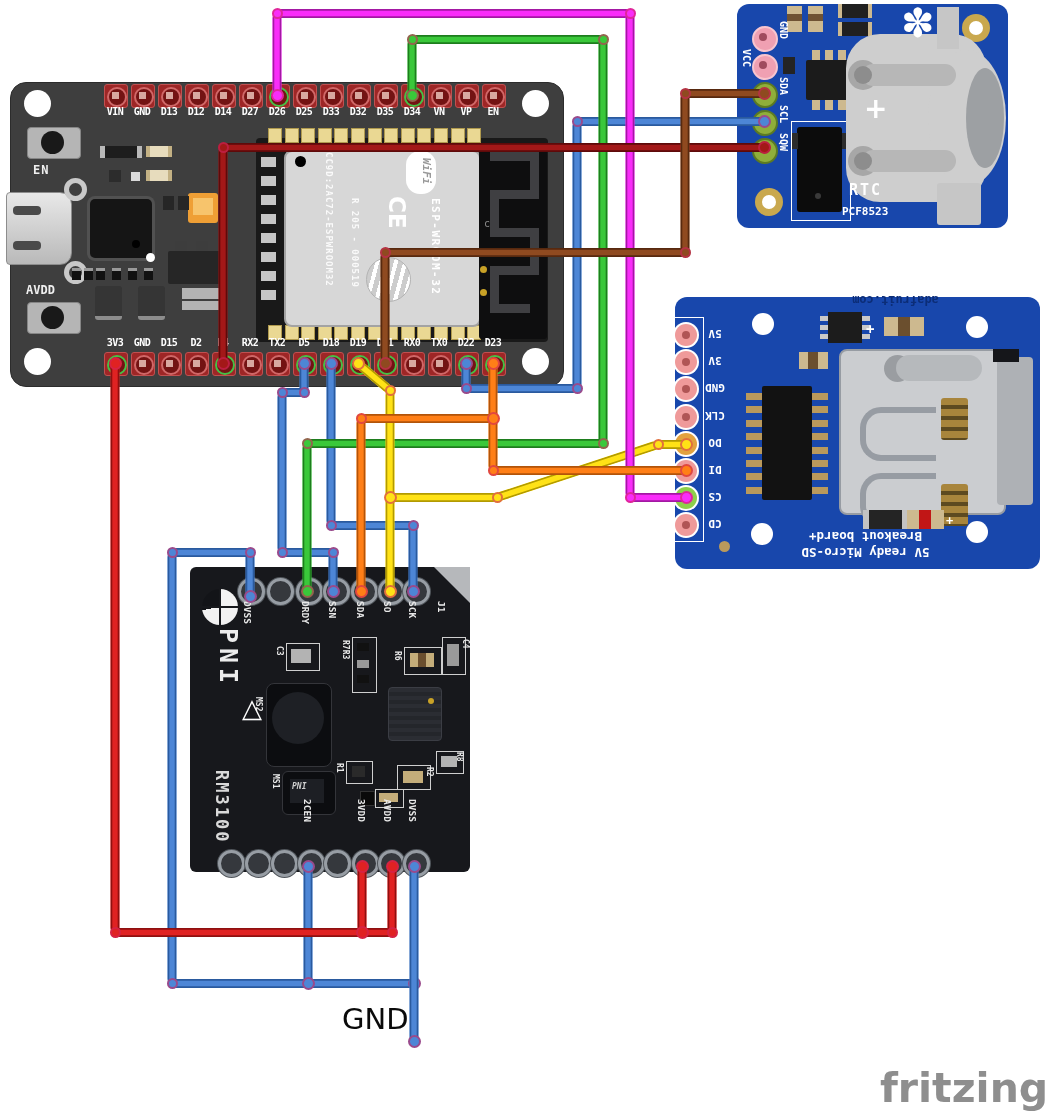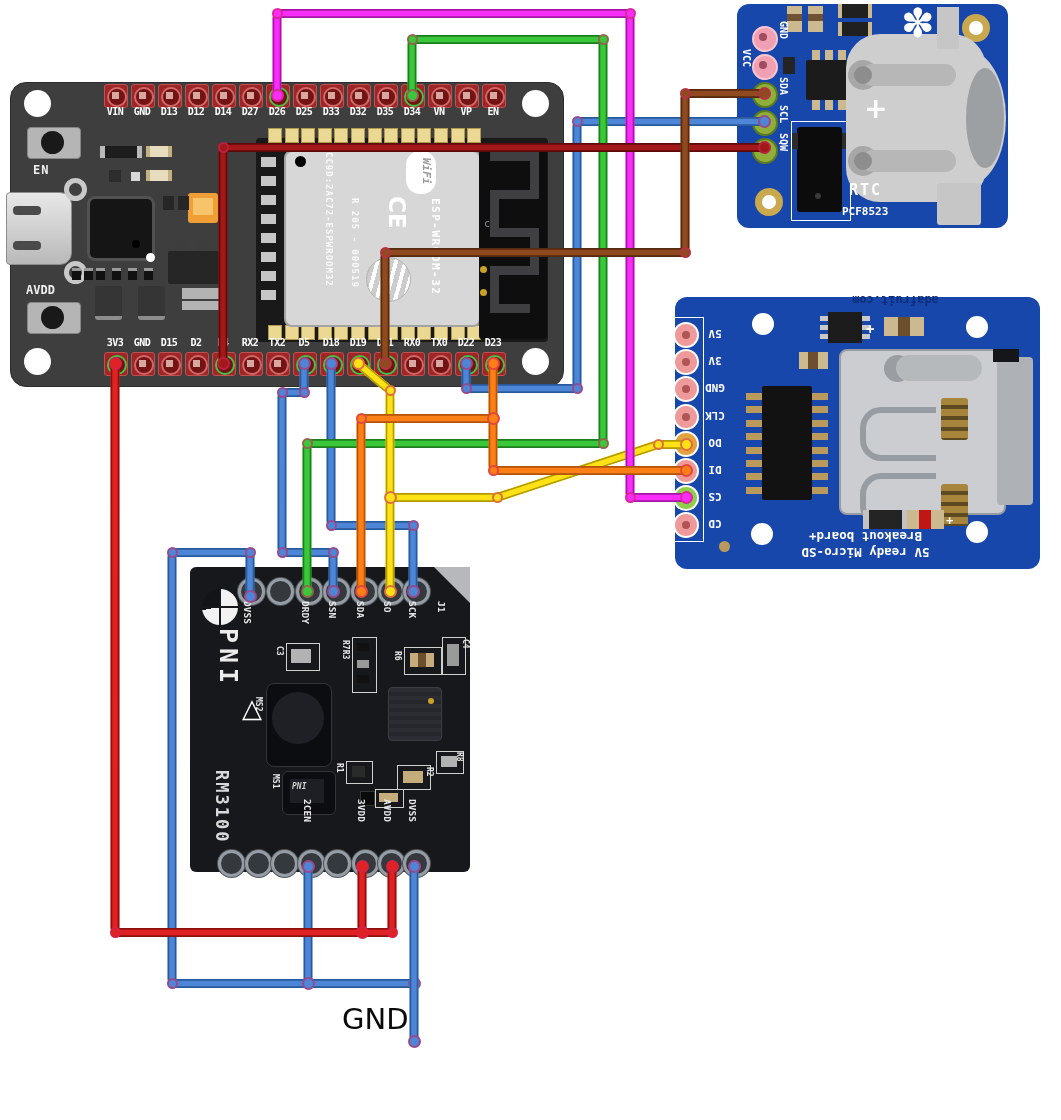--- a/index.html
+++ b/index.html
@@ -572,13 +572,14 @@
       <div data-name="wire-bendpoint" style="position: absolute; left: 108.5px; top: 356.5px; width: 13px; height: 13px; background: rgb(224, 34, 34); border: 2.5px solid rgba(205, 35, 90, 0.6); border-radius: 50%; box-sizing: border-box;"></div>
       <div data-name="wire-bendpoint" style="position: absolute; left: 109.5px; top: 926.5px; width: 11px; height: 11px; background: rgb(224, 34, 34); border: 2.5px solid rgba(205, 35, 90, 0.6); border-radius: 50%; box-sizing: border-box;"></div>
       <div data-name="wire-bendpoint" style="position: absolute; left: 386.5px; top: 926.5px; width: 11px; height: 11px; background: rgb(224, 34, 34); border: 2.5px solid rgba(205, 35, 90, 0.6); border-radius: 50%; box-sizing: border-box;"></div>
       <div data-name="wire-bendpoint" style="position: absolute; left: 385.5px; top: 859.5px; width: 13px; height: 13px; background: rgb(224, 34, 34); border: 2.5px solid rgba(205, 35, 90, 0.6); border-radius: 50%; box-sizing: border-box;"></div>
       <div data-name="wire-red" style="position: absolute; left: 362px; top: 927.5px; width: 66px; height: 9px; background: rgb(224, 34, 34); box-shadow: rgb(143, 16, 16) 0px 0px 0px 1.8px inset; border-radius: 4.5px; transform: rotate(-1.5708rad); transform-origin: 0px 4.5px;"></div>
       <div data-name="wire-bendpoint" style="position: absolute; left: 355.5px; top: 925.5px; width: 13px; height: 13px; background: rgb(224, 34, 34); border: 2.5px solid rgba(205, 35, 90, 0.6); border-radius: 50%; box-sizing: border-box;"></div>
       <div data-name="wire-bendpoint" style="position: absolute; left: 355.5px; top: 859.5px; width: 13px; height: 13px; background: rgb(224, 34, 34); border: 2.5px solid rgba(205, 35, 90, 0.6); border-radius: 50%; box-sizing: border-box;"></div>
     </div>
 
   <span id="gnd-label" data-name="gnd-net-label">GND</span>
+  <span id="fritzing" data-name="fritzing-watermark">fritzing</span>
 </div>
 
 </body></html>

